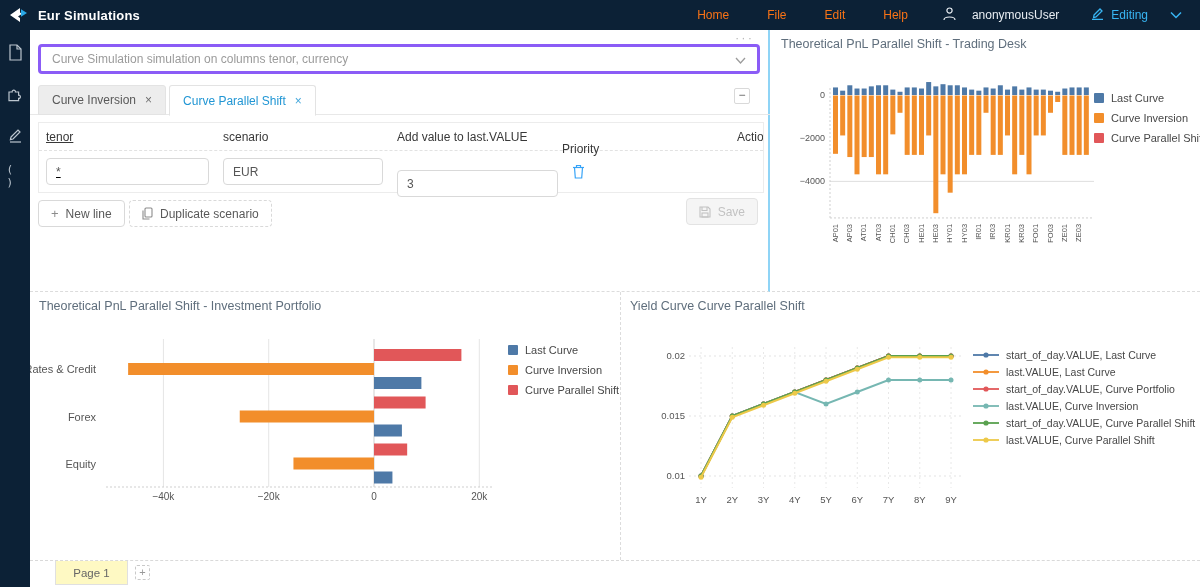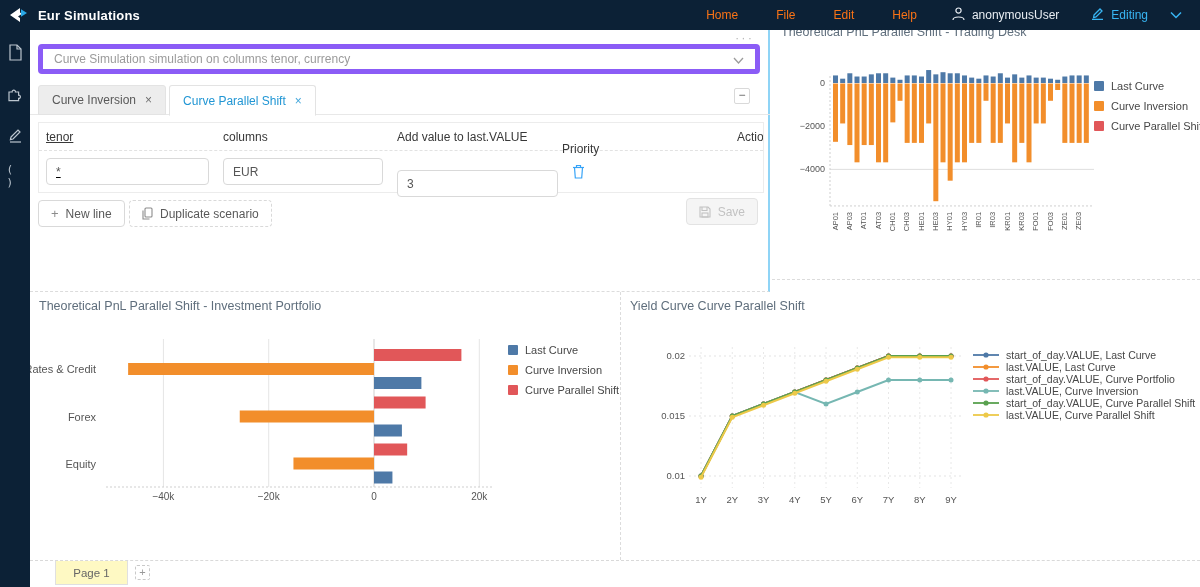--- a/index.html
+++ b/index.html
@@ -6,40 +6,40 @@
   body { font-family:"Liberation Sans", sans-serif; background:#fff; }
   .app { position:relative; width:1200px; height:587px; background:#fff; overflow:hidden; }
 
   
   .topbar { position:absolute; left:0; top:0; width:1200px; height:30px; background:#0c2136;
             display:flex; align-items:center; color:#fff; z-index:10; }
   .topbar .logo { margin-left:9px; display:flex; align-items:center; }
   .topbar .app-title { margin-left:10px; font-size:13px; font-weight:bold; letter-spacing:.2px; }
   .topbar .spacer { flex:1; }
   .menu-item { font-size:12px; color:#f97316; padding:0 19px; cursor:pointer; }
-  .userbox { display:flex; align-items:center; gap:7px; font-size:12px; color:#e8edf2; padding:0 16px; }
+  .userbox { display:flex; align-items:center; gap:16px; font-size:12px; color:#e8edf2; padding:0 16px; }
   .editingbox { display:flex; align-items:center; gap:7px; font-size:12px; color:#38b5f3; padding:0 16px; }
   .tb-chevron { padding:0 18px 0 6px; display:flex; align-items:center; }
 
   
   .sidebar { position:absolute; left:0; top:30px; width:30px; height:557px; background:#0c2136;
              display:flex; flex-direction:column; align-items:center; padding-top:14px; gap:24px; z-index:9; }
   .sb-icon { width:17px; height:17px; display:flex; align-items:center; justify-content:center; opacity:.9; }
   .sb-code { color:#cfd8e0; font-family:"DejaVu Sans Mono", monospace; font-size:11px; letter-spacing:1px; }
 
   
   .panel { position:absolute; background:#fff; }
   #panel-editor  { left:30px;  top:30px;  width:740px; height:262px; border-right:2px solid #8fd4f6; border-bottom:1px dashed #dcdcdc; }
-  #panel-chart1  { left:772px; top:18px;  width:428px; height:262px; border-bottom:1px dashed #dcdcdc; }
+  #panel-chart1  { left:772px; top:30px;  width:428px; height:262px; border-bottom:1px dashed #dcdcdc; }
   #panel-chart2  { left:30px;  top:292px; width:591px; height:268px; border-right:1px dashed #dcdcdc; }
   #panel-chart3  { left:621px; top:292px; width:579px; height:268px; }
 
   
   .ellipsis { position:absolute; right:14px; top:0px; color:#b9b9b9; font-size:13px; letter-spacing:2px; cursor:pointer; }
-  .select-box { position:absolute; left:8px; top:14px; width:722px; height:30px; border:5px solid #8b5cf6;
+  .select-box { position:absolute; left:8px; top:14px; width:722px; height:30px; border:3px solid #8b5cf6;
                 border-radius:4px; display:flex; align-items:center; padding:0 11px; cursor:pointer; background:#fff; }
   .select-box .sel-text { font-size:12px; color:#9b9b9b; flex:1; white-space:nowrap; overflow:hidden; }
   .tabline { position:absolute; left:0; top:84px; width:740px; height:1px; background:#e8e8e8; }
   .tabs { position:absolute; left:8px; top:55px; display:flex; z-index:2; }
   .tab { height:30px; display:flex; align-items:center; gap:9px; padding:0 13px; font-size:12px;
          border:1px solid #e3e3e3; border-radius:3px 3px 0 0; margin-right:3px; cursor:pointer; }
   .tab.inactive { background:#ededed; color:#595959; }
   .tab.active { background:#fff; color:#2196d4; border-bottom:1px solid #fff; height:31px; }
   .tab .x { font-size:12px; color:inherit; opacity:.85; cursor:pointer; }
   .collapse-btn { position:absolute; right:18px; top:58px; width:16px; height:16px; border:1px solid #d9d9d9;
@@ -164,21 +164,21 @@
       <div class="tab active">
         <span>Curve Parallel Shift</span>
         <span class="x">×</span>
       </div>
     </div>
     <div class="collapse-btn">−</div>
 
     <div class="scn-table">
       <div class="thead">
         <div class="th c0">tenor</div>
-        <div class="th c1">columns</div>
+        <div class="th c1">scenario</div>
         <div class="th c2">Add value to last.VALUE</div>
         <div class="th c3">Priority</div>
         <div class="th c4">Actions</div>
       </div>
       <div class="trow">
         <div class="tcell c0">
             <input class="cell-input" value="*" style="">
           </div>
         <div class="tcell c1">
             <input class="cell-input" value="EUR" style="">
@@ -457,21 +457,21 @@
         <circle cx="40" cy="140.2" r="2.5" fill="#edc949"></circle>
         <circle cx="71.25" cy="80.2" r="2.5" fill="#edc949"></circle>
         <circle cx="102.5" cy="68.19999999999999" r="2.5" fill="#edc949"></circle>
         <circle cx="133.75" cy="56.200000000000024" r="2.5" fill="#edc949"></circle>
         <circle cx="165" cy="44.20000000000002" r="2.5" fill="#edc949"></circle>
         <circle cx="196.25" cy="32.2" r="2.5" fill="#edc949"></circle>
         <circle cx="227.5" cy="20.199999999999992" r="2.5" fill="#edc949"></circle>
         <circle cx="258.75" cy="20.199999999999992" r="2.5" fill="#edc949"></circle>
         <circle cx="290" cy="20.199999999999992" r="2.5" fill="#edc949"></circle>
       </svg>
-    <div class="legend" id="legend-line" style="left:352px;top:57px;">
+    <div class="legend" id="legend-line" style="left:352px;top:57px;gap:5px;">
         <div class="lg-item">
           <svg width="26" height="8">
             <line x1="0" x2="26" y1="4" y2="4" stroke="#4e79a7" stroke-width="1.8"></line>
             <circle cx="13" cy="4" r="2.6" fill="#4e79a7"></circle>
           </svg>
           <span class="lg-label">start_of_day.VALUE, Last Curve</span>
         </div>
         <div class="lg-item">
           <svg width="26" height="8">
             <line x1="0" x2="26" y1="4" y2="4" stroke="#f28e2b" stroke-width="1.8"></line>

